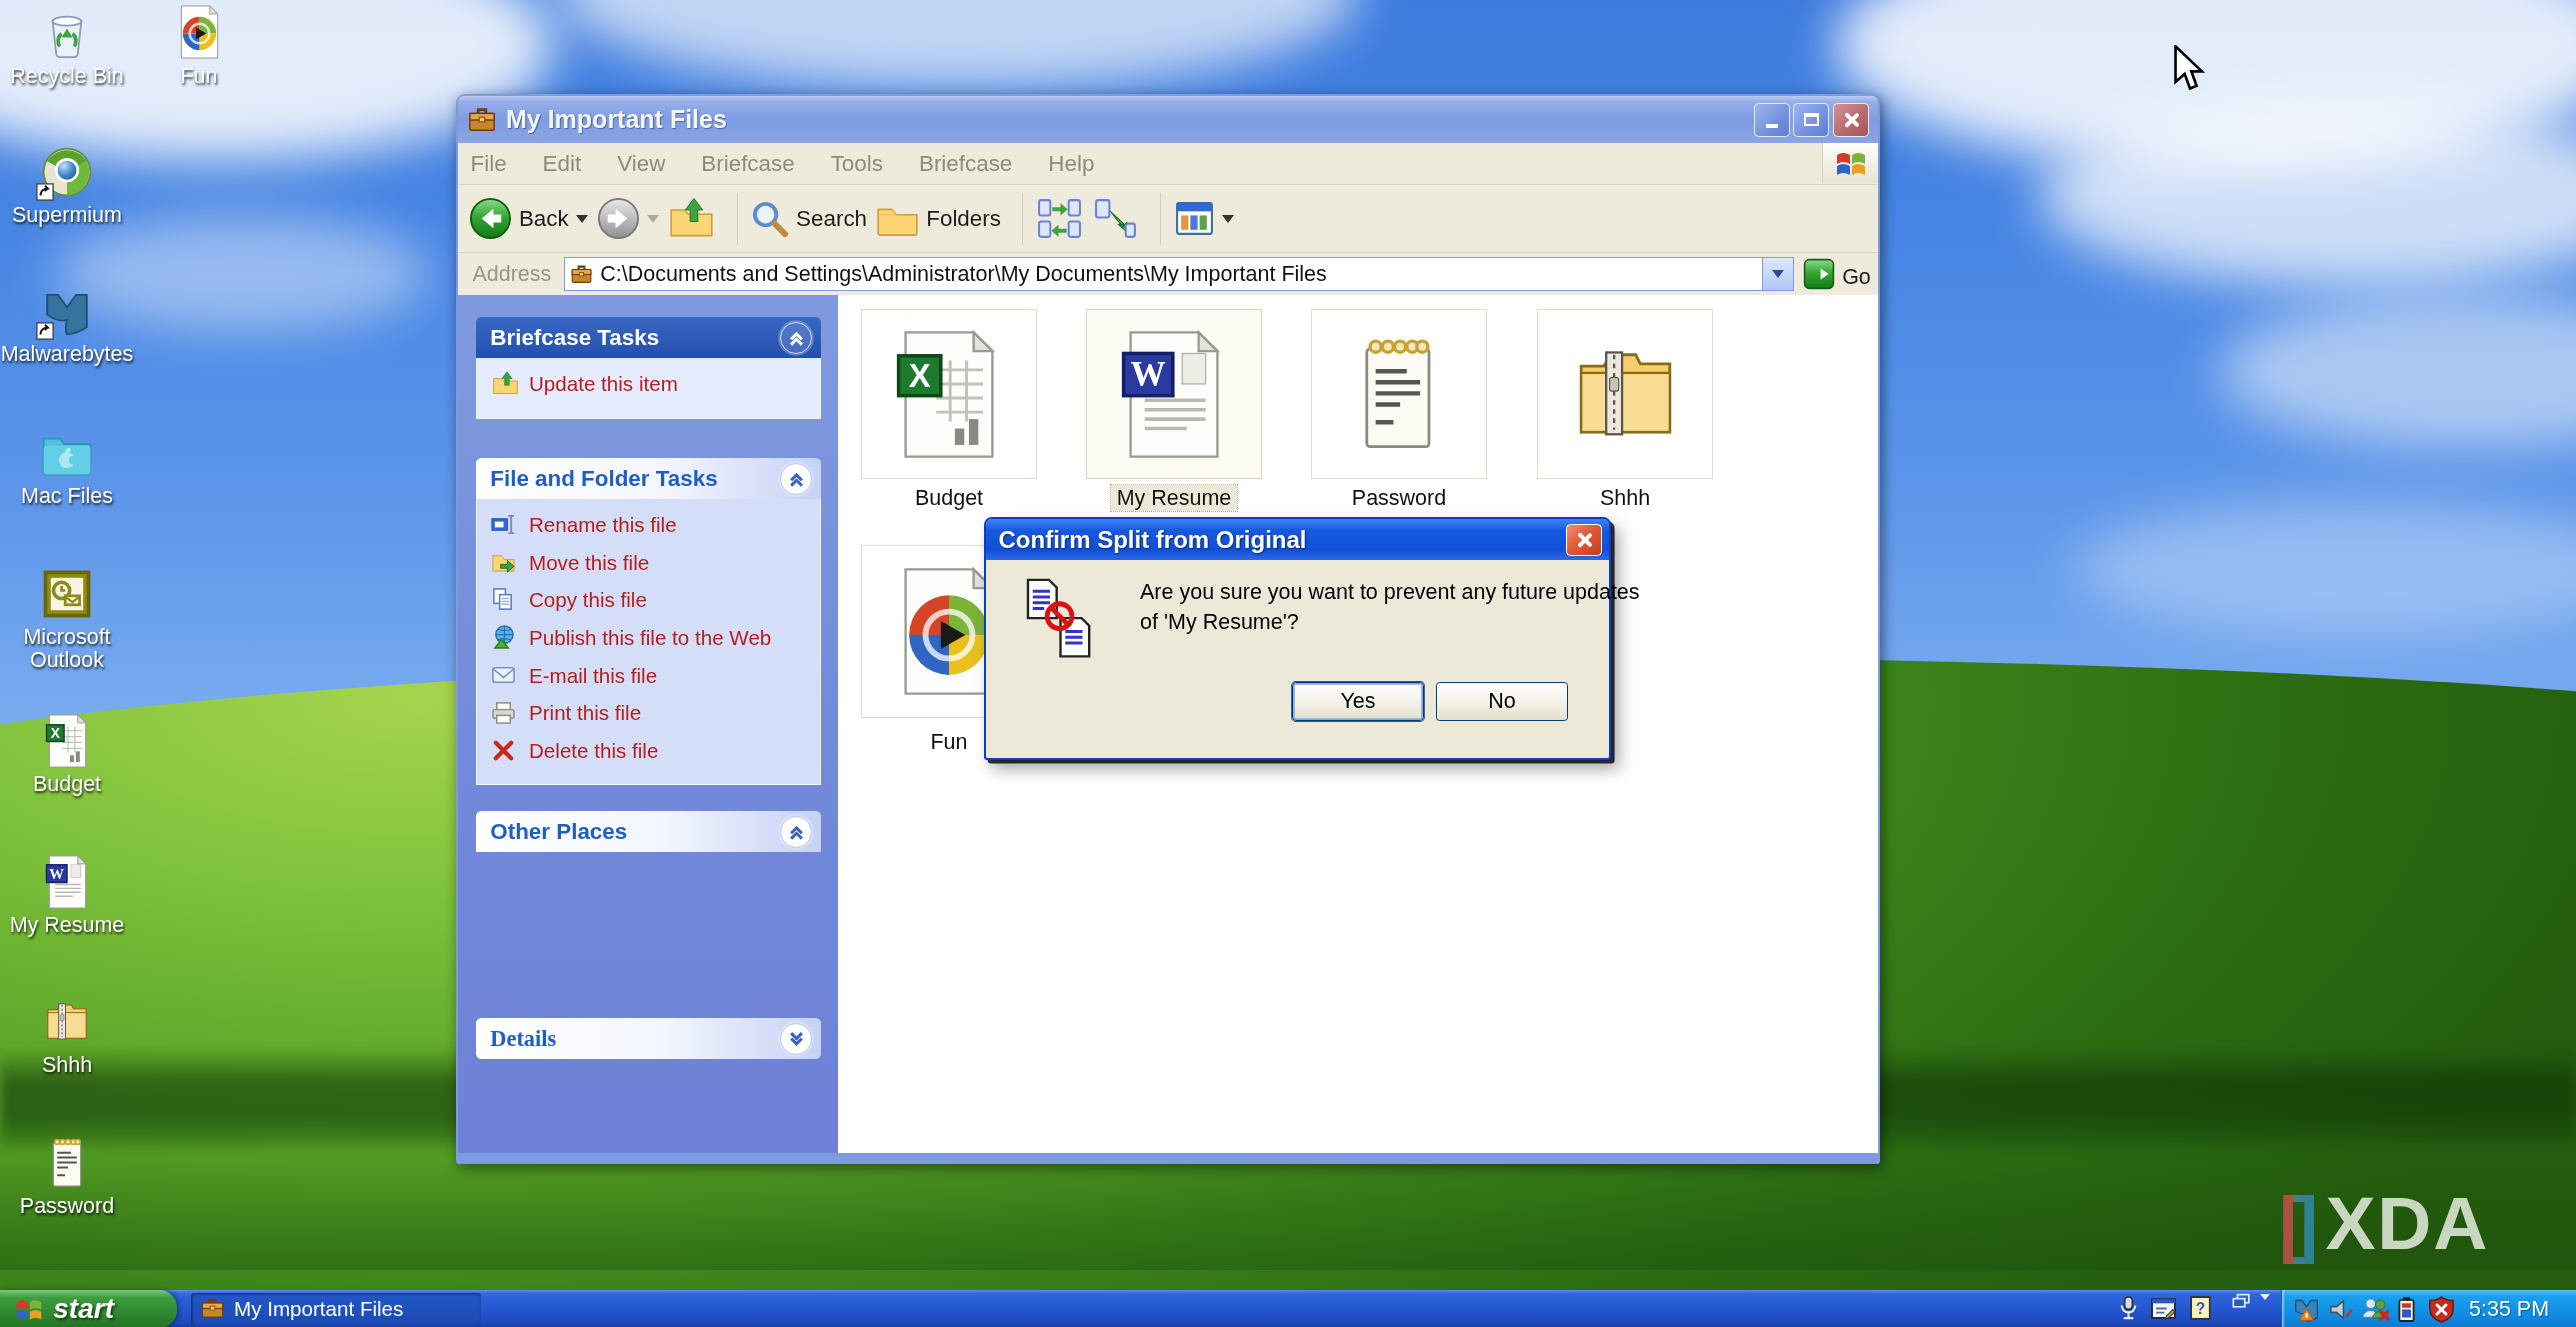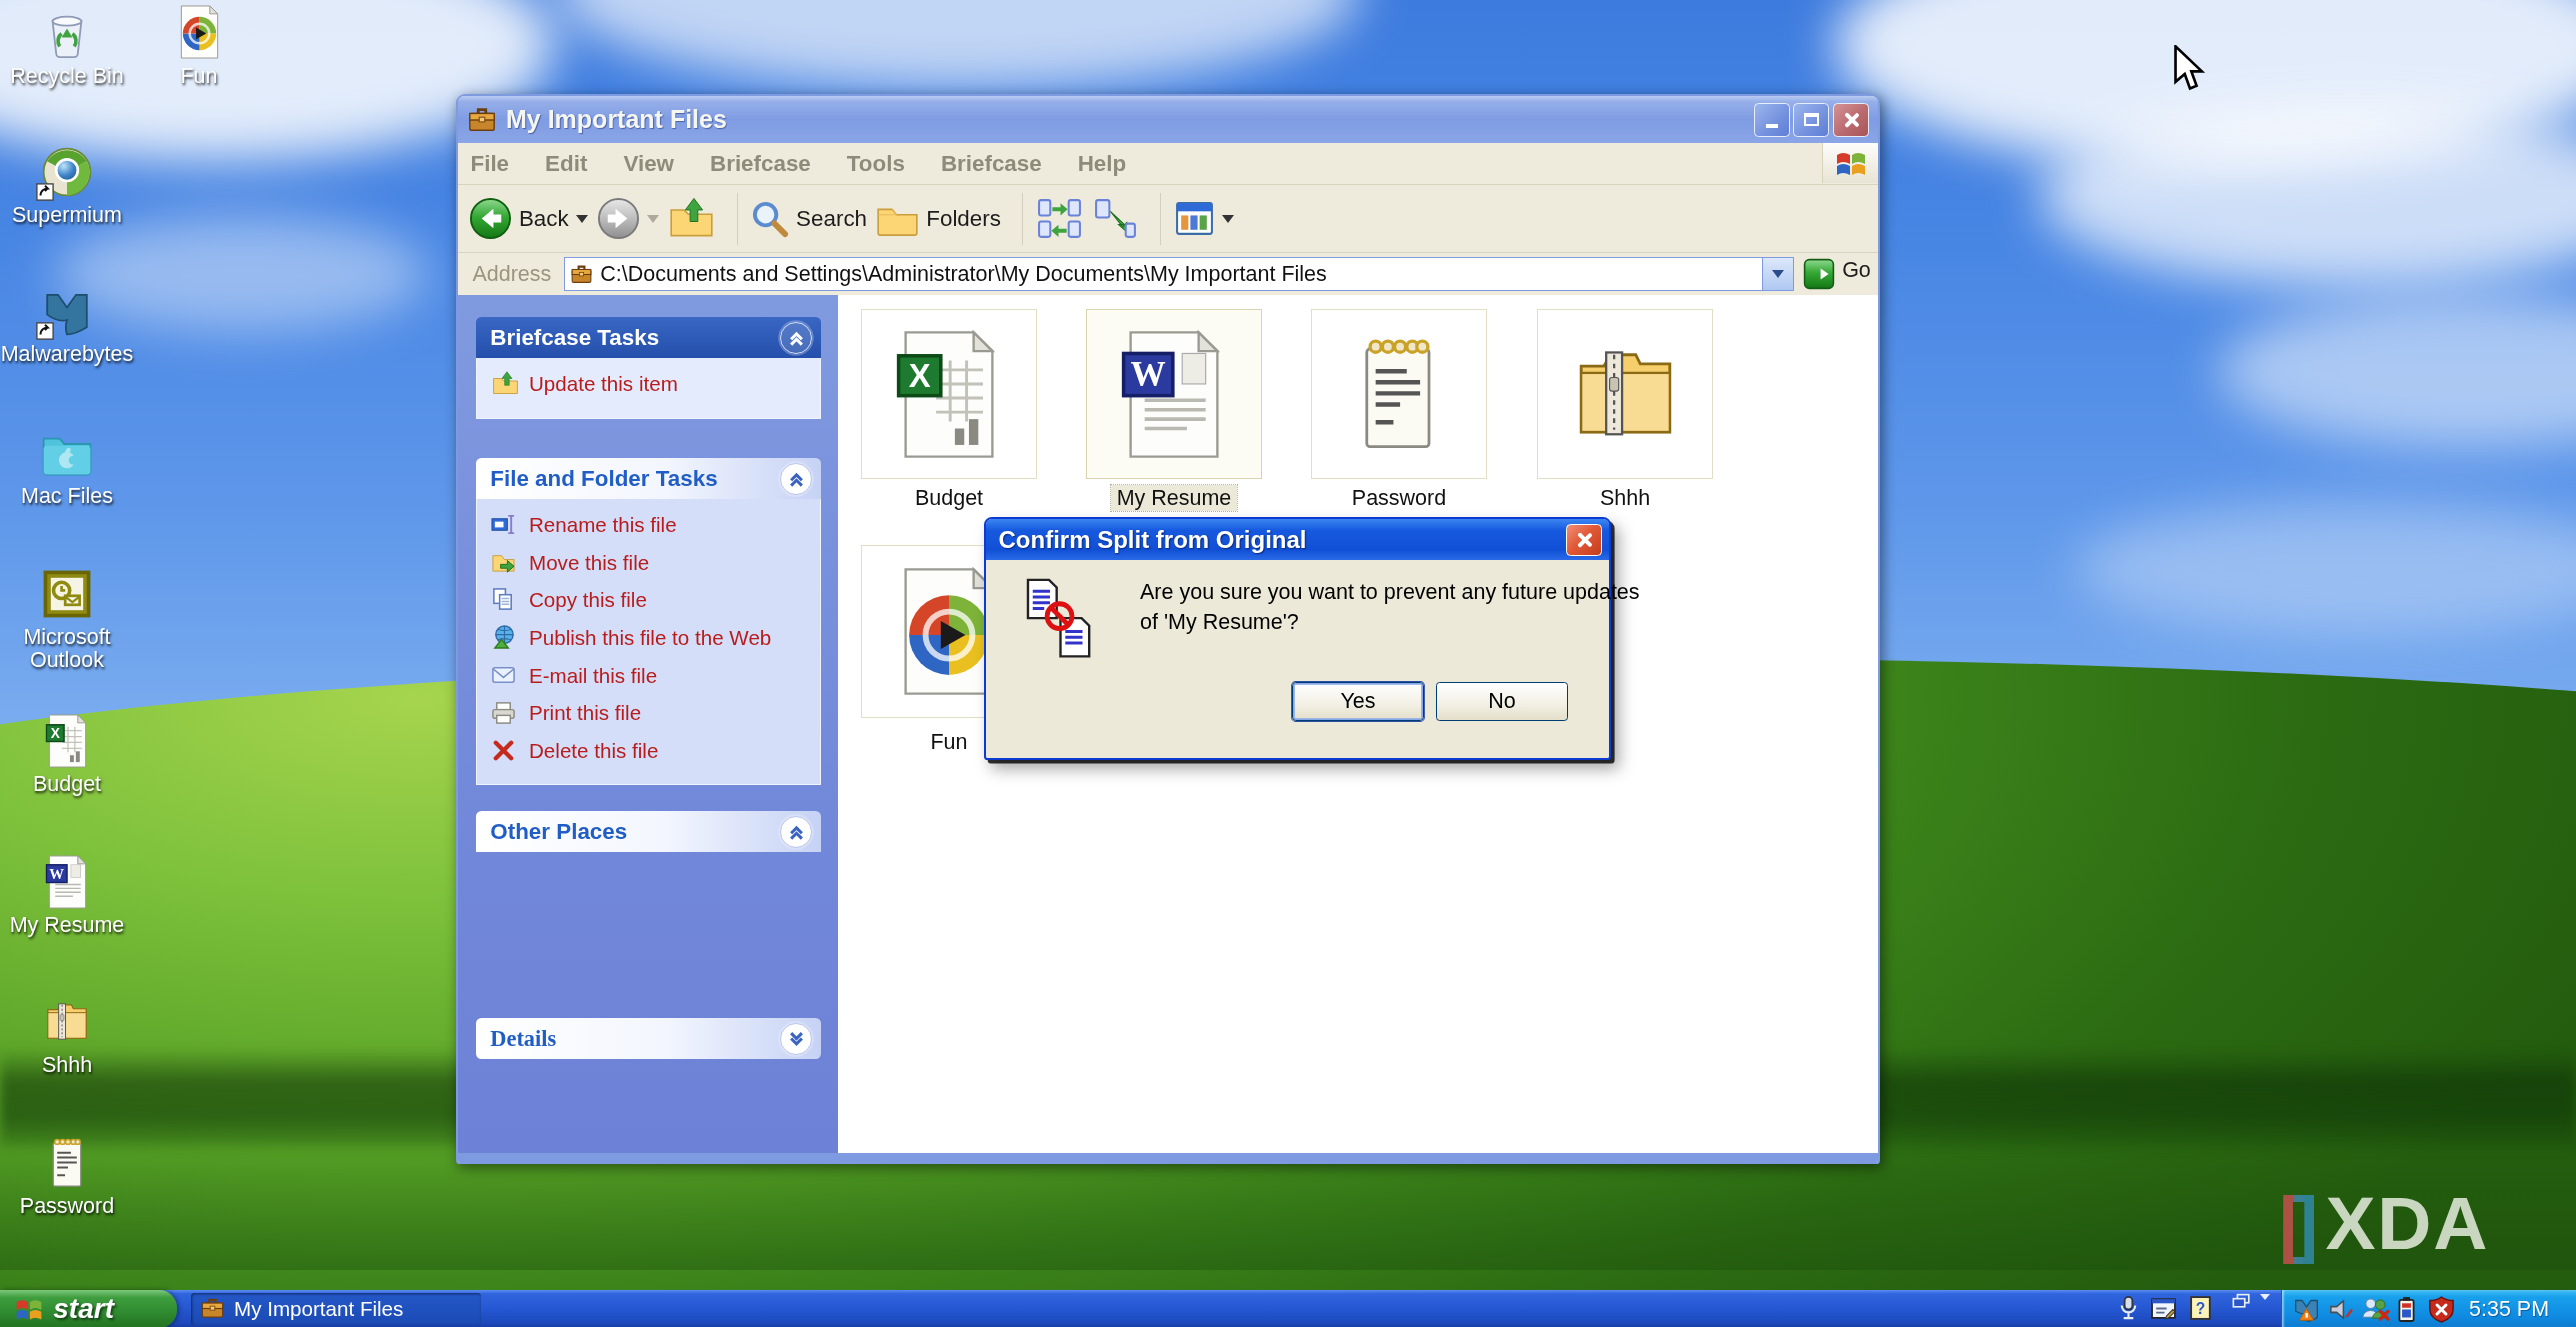--- a/index.html
+++ b/index.html
@@ -37,38 +37,38 @@
   .wbtn.min,.wbtn.max{background:linear-gradient(135deg,#9DB6EE 0%,#7491DE 60%,#5F7ED6 100%);}
   .wbtn.close{background:linear-gradient(135deg,#D República 0%,#B 0%);background:linear-gradient(135deg,#D49396 0%,#BA6A6E 55%,#A85458 100%);}
   .glyph-min{width:12.5px;height:3.6px;background:#fff;margin-top:12.5px;}
   .glyph-max{width:14.3px;height:12.5px;border:2.7px solid #fff;border-top-width:4.5px;box-sizing:border-box;}
   .glyph-x{position:relative;width:16px;height:16px;}
   .glyph-x:before,.glyph-x:after{content:"";position:absolute;left:7.2px;top:-0.9px;width:3.6px;height:18px;background:#fff;border-radius:1.8px;}
   .glyph-x:before{transform:rotate(45deg);}  .glyph-x:after{transform:rotate(-45deg);}
 
   .menubar{position:absolute;left:0;top:47px;right:0;height:41px;background:#EFEBDC;border-bottom:0.9px solid #D8D3BC;
     display:flex;align-items:center;padding-left:12.5px;}
-  .menuitem{font-size:22.4px;color:#8F8B7A;margin-right:36px;font-weight:bold;}
+  .menuitem{font-size:22.4px;color:#8F8B7A;margin-right:36px;}
   .menuflag{position:absolute;right:0;top:0;width:55px;height:40px;background:linear-gradient(180deg,#FDFDFB,#E8E4D4);border-left:0.9px solid #D8D3BC;display:flex;align-items:center;justify-content:center;}
 
   .toolbar{position:absolute;left:0;top:89px;right:0;height:67px;background:#EFEBDC;border-bottom:0.9px solid #D8D3BC;
     display:flex;align-items:center;padding-left:10.7px;}
   .tbtn{display:flex;align-items:center;margin-right:9px;}
   .tlabel{font-size:22.4px;color:#1c1c1c;margin-left:7.2px;}
   .caret{width:0;height:0;border-left:6.3px solid transparent;border-right:6.3px solid transparent;border-top:8px solid #333;margin-left:7.2px;}
   .caret.dim{border-top-color:#AEA99A;}
   .tsep{width:0.9px;height:52px;background:#D4CFBA;margin:0 12.5px;}
 
   .addrbar{position:absolute;left:0;top:157px;right:0;height:42px;background:#EFEBDC;display:flex;align-items:center;padding:0 7.2px;border-bottom:0.9px solid #C9C4AD;}
   .addrlabel{font-size:21.5px;color:#9A957F;margin:0 12.5px 0 7.2px;}
   .addrbox{flex:1;height:32px;background:#fff;border:0.9px solid #7E9AE0;display:flex;align-items:center;padding-left:5.4px;position:relative;}
   .addrtext{font-size:21.5px;color:#111;margin-left:7.2px;white-space:nowrap;}
   .addrdrop{position:absolute;right:0;top:0;width:30px;height:100%;background:linear-gradient(180deg,#DCE8FB,#AFC8F2);border-left:0.9px solid #7E9AE0;display:flex;align-items:center;justify-content:center;}
   .addrdrop .caret{margin:0;border-top-color:#2A4B8C;}
-  .gobtn{display:flex;align-items:flex-start;margin-left:9px;}
+  .gobtn{display:flex;align-items:flex-end;margin-left:9px;}
   .golabel{font-size:21.5px;color:#1c1c1c;margin-left:7.2px;}
 
   .content{position:absolute;left:0;top:199px;right:0;bottom:9px;background:#fff;overflow:hidden;}
   .sidebar{position:absolute;left:0;top:0;width:380px;bottom:0;background:linear-gradient(180deg,#809ADF 0%,#7288D9 60%,#6D82D6 100%);}
 
   .panel{position:absolute;left:18px;width:345px;border-radius:5.4px 5.4px 0 0;}
   .phead{height:41px;border-radius:5.4px 5.4px 0 0;display:flex;align-items:center;padding:0 9px 0 14.3px;}
   .phead.normal{background:linear-gradient(90deg,#FFFFFF 0%,#F3F6FE 55%,#C6D2F5 100%);}
   .phead.normal .ptitle{color:#215DC6;}
   .phead.special{background:linear-gradient(180deg,#3A66C4 0%,#2450AC 100%);}

